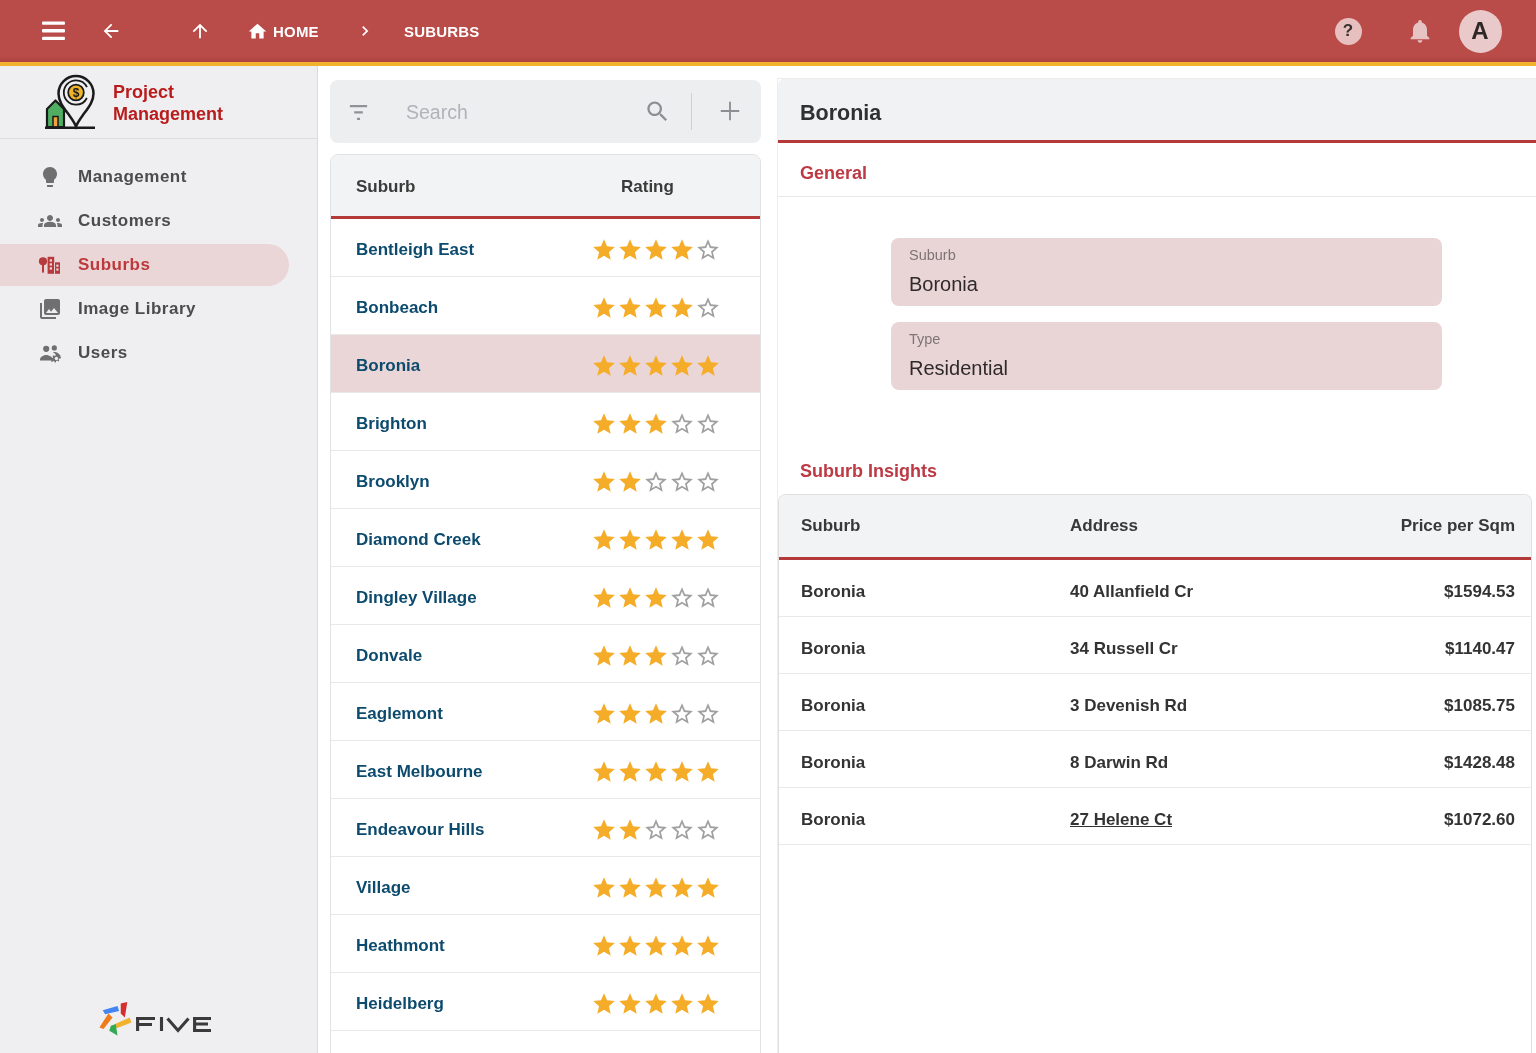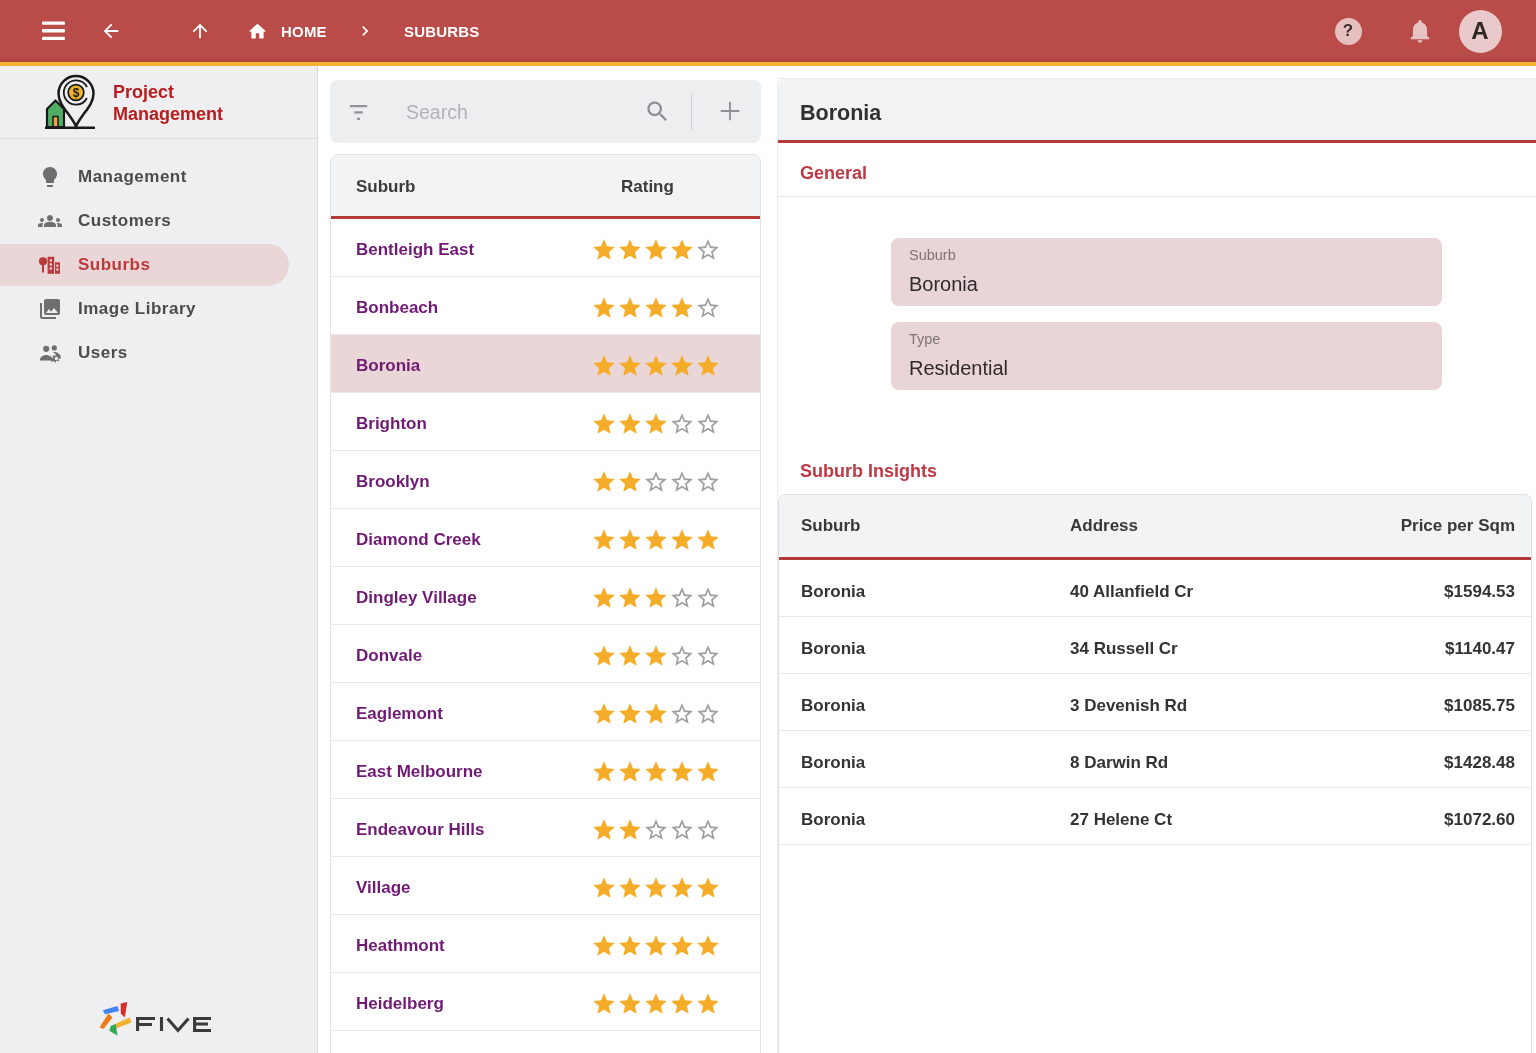--- a/index.html
+++ b/index.html
@@ -28,21 +28,21 @@
   
   #searchbox { position:absolute; left:330px; top:80px; width:431px; height:63px;
     background:#eceef0; border-radius:8px; }
   #midpanel { position:absolute; left:330px; top:154px; width:431px; height:930px;
     background:#fff; border:1px solid #e0e2e4; border-radius:8px 8px 0 0; overflow:hidden; }
   #midhead { height:64px; background:#f1f3f4; border-bottom:3px solid #b43939; position:relative; }
   #midhead .h { position:absolute; top:calc(50% + 1.5px); transform:translateY(-50%); font-size:17px; font-weight:bold; color:#3b3b3b; }
   .row { position:relative; height:58px; border-bottom:1px solid #e9e9e9; }
   .row.sel { background:#ead5d7; }
   .row .nm { position:absolute; left:25px; top:calc(50% + 2px); transform:translateY(-50%);
-    font-size:17px; font-weight:bold; color:#701a75; }
+    font-size:17px; font-weight:bold; color:#0c4a6e; }
   .row .stars { position:absolute; left:260px; top:calc(50% + 2px); transform:translateY(-50%);
     display:flex; }
 
   
   #detail { position:absolute; left:777px; top:78px; width:783px; height:975px; background:#fff; border-left:1px solid #ededed; }
   #dethead { position:absolute; left:0; top:0; width:100%; height:65px; background:#f0f2f4;
     border-bottom:3px solid #b43939; border-radius:8px 0 0 0; }
   #dethead .t { position:absolute; left:22px; top:calc(50% + 4px); transform:translateY(-50%);
     font-size:21.5px; font-weight:bold; color:#303030; }
   .seclbl { position:absolute; left:22px; font-size:18px; font-weight:bold; color:#bd3a44; }
@@ -77,21 +77,21 @@
   <div class="tb-ic" style="left:187px;width:26px;">
     <svg width="22" height="22" viewBox="0 0 24 24" fill="#fff">
         <path d="M4 12l1.41 1.41L11 7.83V20h2V7.83l5.58 5.59L20 12l-8-8-8 8z"></path>
       </svg>
   </div>
   <div class="tb-ic" style="left:245px;width:24px;">
     <svg width="21" height="21" viewBox="0 0 24 24" fill="#fff">
         <path d="M10 20v-6h4v6h5v-8h3L12 3 2 12h3v8z"></path>
       </svg>
   </div>
-  <div class="tb-ic crumb" style="left:281px;">HOME</div>
+  <div class="tb-ic crumb" style="left:273px;">HOME</div>
   <div class="tb-ic" style="left:354px;width:22px;">
     <svg width="20" height="20" viewBox="0 0 24 24" fill="#fff">
         <path d="M10 6L8.59 7.41 13.17 12l-4.58 4.59L10 18l6-6z"></path>
       </svg>
   </div>
   <div class="tb-ic crumb" style="left:404px;">SUBURBS</div>
 
   <div class="tb-ic" style="left:1334px;width:28px;">
     <div style="width:27px;height:27px;border-radius:50%;background:#e7bfbf;display:flex;align-items:center;justify-content:center;font-size:17px;font-weight:bold;color:#35302f;">?</div>
   </div>
@@ -530,18 +530,18 @@
           <span style="left:291px;">3 Devenish Rd</span>
           <span style="right:16px;">$1085.75</span>
         </div>
         <div class="irow">
           <span style="left:22px;">Boronia</span>
           <span style="left:291px;">8 Darwin Rd</span>
           <span style="right:16px;">$1428.48</span>
         </div>
         <div class="irow">
           <span style="left:22px;">Boronia</span>
-          <span style="left:291px;">27 Helene Ct</span>
+          <span style="left:291px;text-decoration:underline;">27 Helene Ct</span>
           <span style="right:16px;">$1072.60</span>
         </div>
       </div>
   </div>
 </div>
 
 </body></html>

